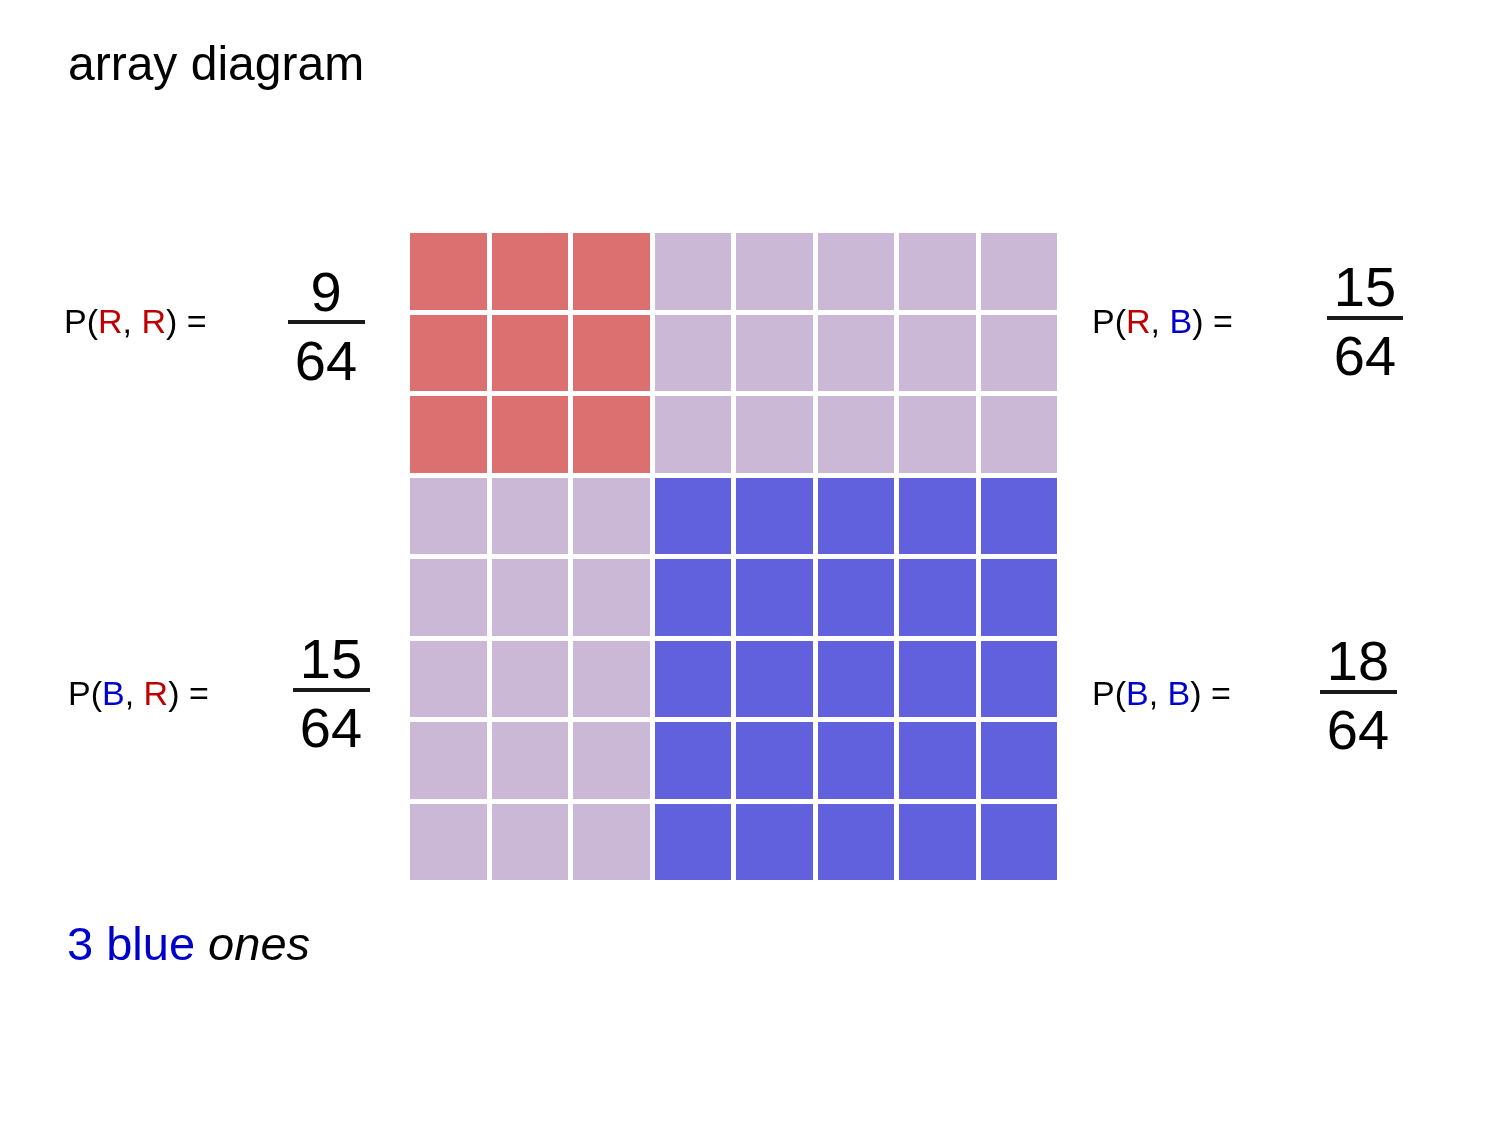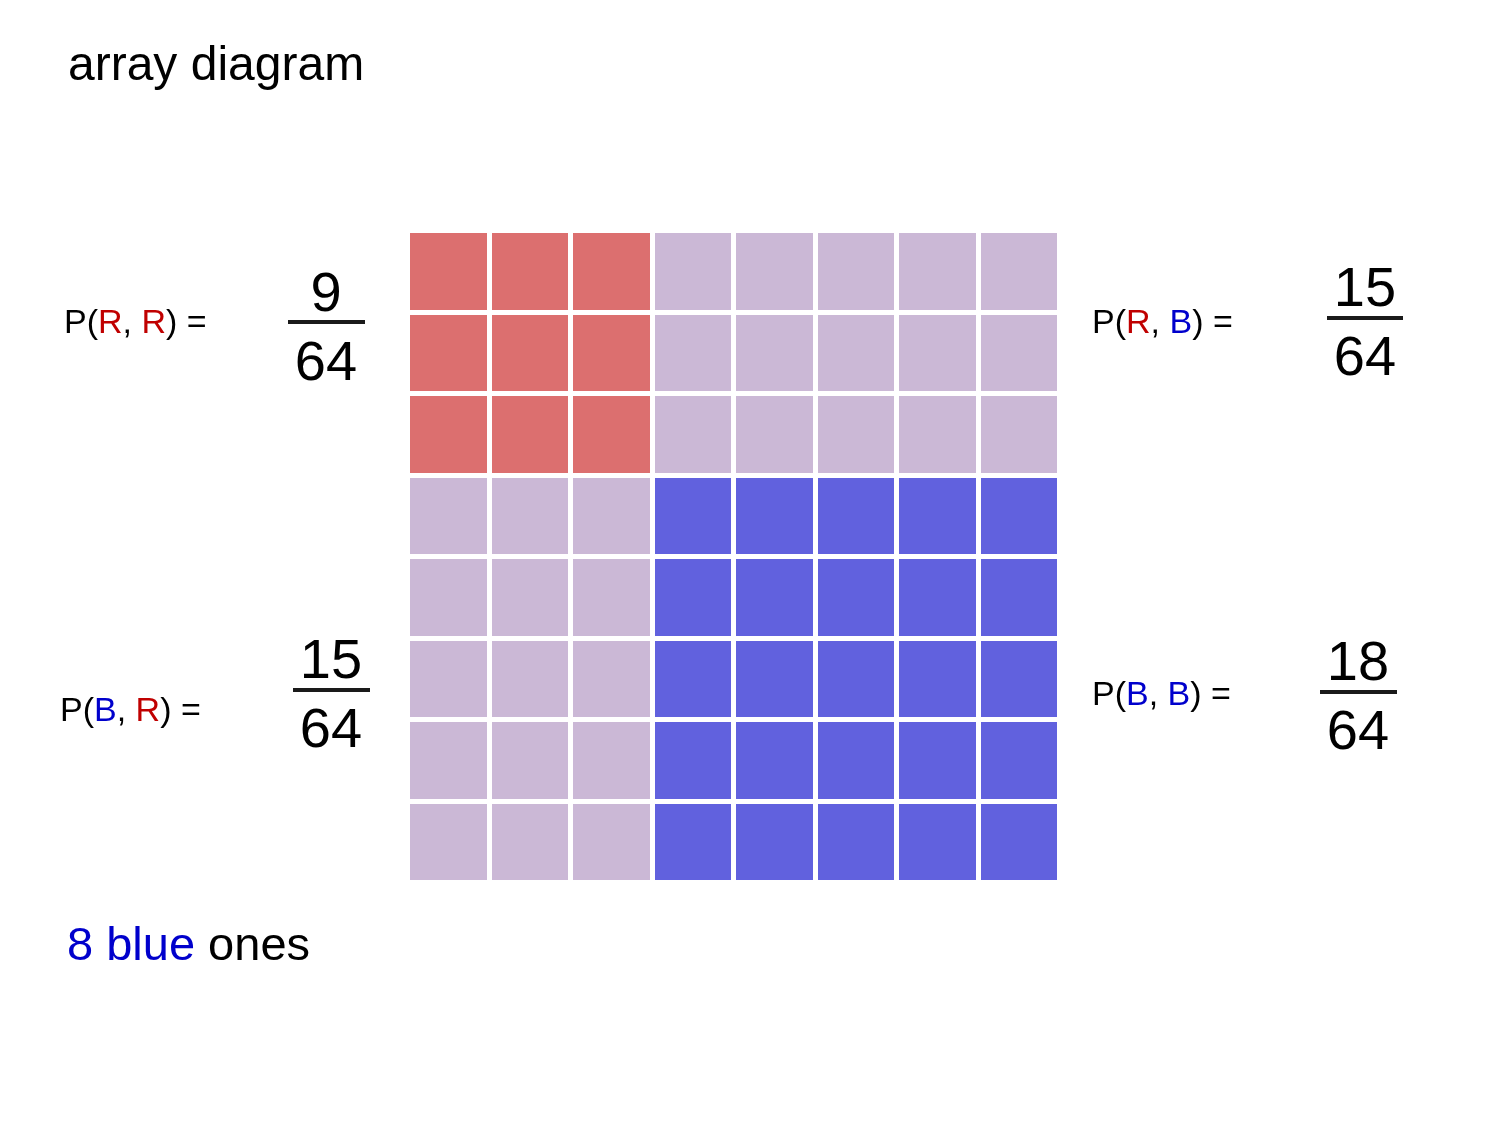--- a/index.html
+++ b/index.html
@@ -35,21 +35,21 @@
 
 <div class="abs label" style="left:1092px; top:293px;">
   <span>P(</span><span class="r">R</span><span>, </span><span class="b">B</span><span>) =</span>
 </div>
 <div class="frac" style="left:1320px; top:0;">
   <div class="num" style="top:259px;">15</div>
   <div class="bar" style="left:7px; width:76px; top:316px;"></div>
   <div class="den" style="top:328px;">64</div>
 </div>
 
-<div class="abs label" style="left:60px; top:665px;margin-top:16px;">
+<div class="abs label" style="left:68px; top:665px;">
   <span>P(</span><span class="b">B</span><span>, </span><span class="r">R</span><span>) =</span>
 </div>
 <div class="frac" style="left:286px; top:0;">
   <div class="num" style="top:631px;">15</div>
   <div class="bar" style="left:7px; width:77px; top:688px;"></div>
   <div class="den" style="top:700px;">64</div>
 </div>
 
 <div class="abs label" style="left:1092px; top:665px;">
   <span>P(</span><span class="b">B</span><span>, </span><span class="b">B</span><span>) =</span>
@@ -121,14 +121,14 @@
     <div class="cell" style="background: rgb(203, 184, 214);"></div>
     <div class="cell" style="background: rgb(203, 184, 214);"></div>
     <div class="cell" style="background: rgb(97, 97, 222);"></div>
     <div class="cell" style="background: rgb(97, 97, 222);"></div>
     <div class="cell" style="background: rgb(97, 97, 222);"></div>
     <div class="cell" style="background: rgb(97, 97, 222);"></div>
     <div class="cell" style="background: rgb(97, 97, 222);"></div>
   </div>
 
 <div class="abs caption">
-  <div><span class="b">8 blue</span><span style="white-space:pre;"> ones</span></div>
+  <div><span class="b">3 blue</span><span style="white-space:pre;font-style:italic;"> ones</span></div>
 </div>
 
 </body></html>

